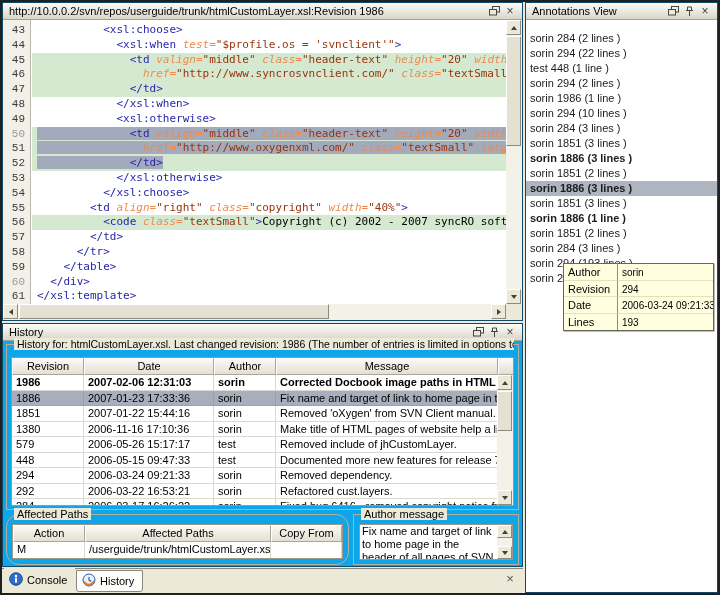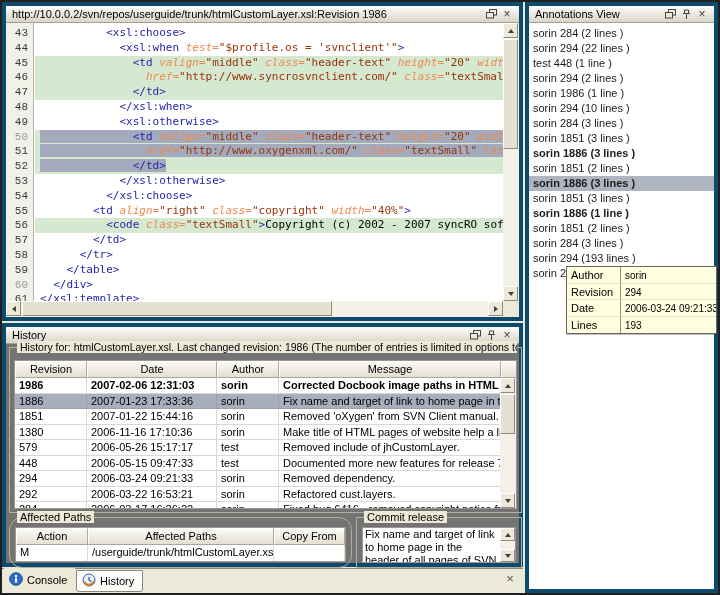--- a/index.html
+++ b/index.html
@@ -2,21 +2,21 @@
 <html><head>
 <meta charset="utf-8">
 <style>
   * { margin:0; padding:0; box-sizing:border-box; }
   html,body { background:#888; }
   #app {
     position:relative; width:720px; height:595px;
     background:#ece9d8; border:2px solid #202020; overflow:hidden;
     font-family:"Liberation Sans", sans-serif; font-size:11px; color:#000;
   }
-  .panel { position:absolute; border:4px solid #0c4a6e; background:#737373; }
+  .panel { position:absolute; border:1px solid #0c4a6e; background:#0ea5e9; }
   .titlebar {
     position:absolute; left:0; top:0; right:0; height:17px;
     background:linear-gradient(#fdfcf9,#d9d5c7);
     border-bottom:1px solid #a5a295;
     display:flex; align-items:center; padding:0 4px 0 6px;
   }
   .titlebar .t-label { flex:1 1 auto; white-space:nowrap; overflow:hidden; }
   .tb-btn { width:16px; height:13px; display:flex; align-items:center; justify-content:center; cursor:default; color:#444; font-size:12px; line-height:11px; }
   .tb-btn svg { display:block; }
 
@@ -97,21 +97,21 @@
   
   #tabstrip { position:absolute; left:0; top:566px; width:521px; height:25px; border-top:1px solid #8a887c; }
   .tab { position:absolute; display:flex; align-items:center; gap:4px; padding:0 8px 0 5px; }
   #tab-console { left:2px; top:-1px; height:24px; background:#ece9d8; }
   #tab-history { left:74px; top:1px; height:22px; background:#fdfdfb; border:1px solid #8a887c; border-radius:0 0 3px 3px; }
   .tab .tab-label { white-space:nowrap; }
   #tabs-close { position:absolute; right:6px; top:3px; width:14px; height:14px; text-align:center; line-height:13px; color:#555; font-size:13px; }
 
   
   #annotations { left:523px; top:0; width:193px; height:591px; }
-  #ann-list { position:absolute; left:0; top:17px; right:0; bottom:0; background:#fff; padding-top:3px; overflow:hidden; }
+  #ann-list { position:absolute; left:0; top:17px; right:0; bottom:0; background:#fff; padding-top:11px; overflow:hidden; }
   .ann-item { height:15px; line-height:15px; padding-left:4px; white-space:nowrap; overflow:hidden; color:#1c1c1c; }
   .ann-item.bold { font-weight:bold; }
   .ann-item.selected { background:#aeb4c0; }
 
   #tooltip {
     position:absolute; left:37px; top:260px; width:151px; height:68px;
     background:#ffffdf; border:1px solid #66665a; box-shadow:1px 1px 0 rgba(0,0,0,.25);
   }
   .tt-row { display:flex; height:16.5px; line-height:16px; }
   .tt-label { flex:0 0 54px; padding-left:4px; border-right:1px solid #8f8f75; border-bottom:1px solid #e3e3bb; }
@@ -306,21 +306,21 @@
             <div class="arow">
               <div class="cell" style="width: 72px;">M</div>
               <div class="cell" style="width: 186px;">/userguide/trunk/htmlCustomLayer.xsl</div>
               <div class="cell" style="width: 71px;"></div>
             </div>
           </div>
       </div>
     </div>
 
     <div id="commit-group" class="groupbox">
-      <span class="gb-label">Commit release</span>
+      <span class="gb-label">Author message</span>
       <div id="commit-box">
         <div id="commit-text">Fix name and target of link to home page in the header of all pages of SVN Client site.</div>
         <div id="commit-scroll">
           <div class="sb-btn" style="top:0;left:0">
               <span class="tri up"></span>
             </div>
           <div class="sb-btn" style="bottom:0;left:0">
               <span class="tri down"></span>
             </div>
         </div>

